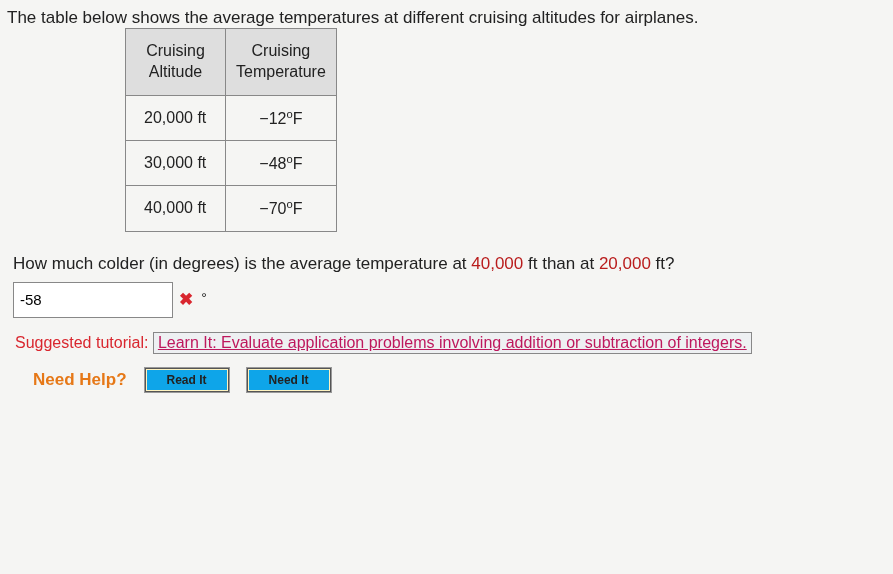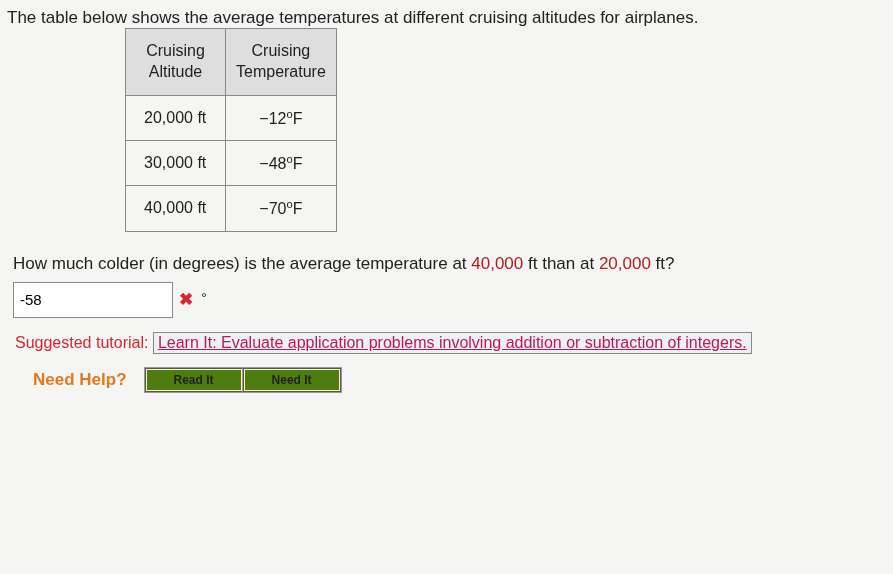--- a/index.html
+++ b/index.html
@@ -50,26 +50,27 @@
       color: #be185d;
       text-decoration: underline;
       border: 1px solid #888;
       background: #eef0f2;
       padding: 1px 4px;
       display: inline-block;
     }
     .help-row { display: flex; align-items: center; margin-left: 18px; }
     .need-help { color: #e67817; font-weight: bold; font-size: 17px; margin-right: 18px; }
     .help-btn {
-      background: #4d7c0f;
+      background: #0ea5e9;
       border: 1px solid #555;
       box-shadow: inset 0 0 0 1px #fff3c0, 0 0 0 1px #999;
       font-size: 12px;
       font-weight: bold;
-      padding: 4px 28px;
+      padding: 4px 21px;
+      margin-right: 18px;
       cursor: pointer;
       color:#222;
     }
     sup { font-size: 0.7em; }
   </style>
 </head>
 <body>
 
 <div class="intro">The table below shows the average temperatures at different cruising altitudes for airplanes.</div>
 

